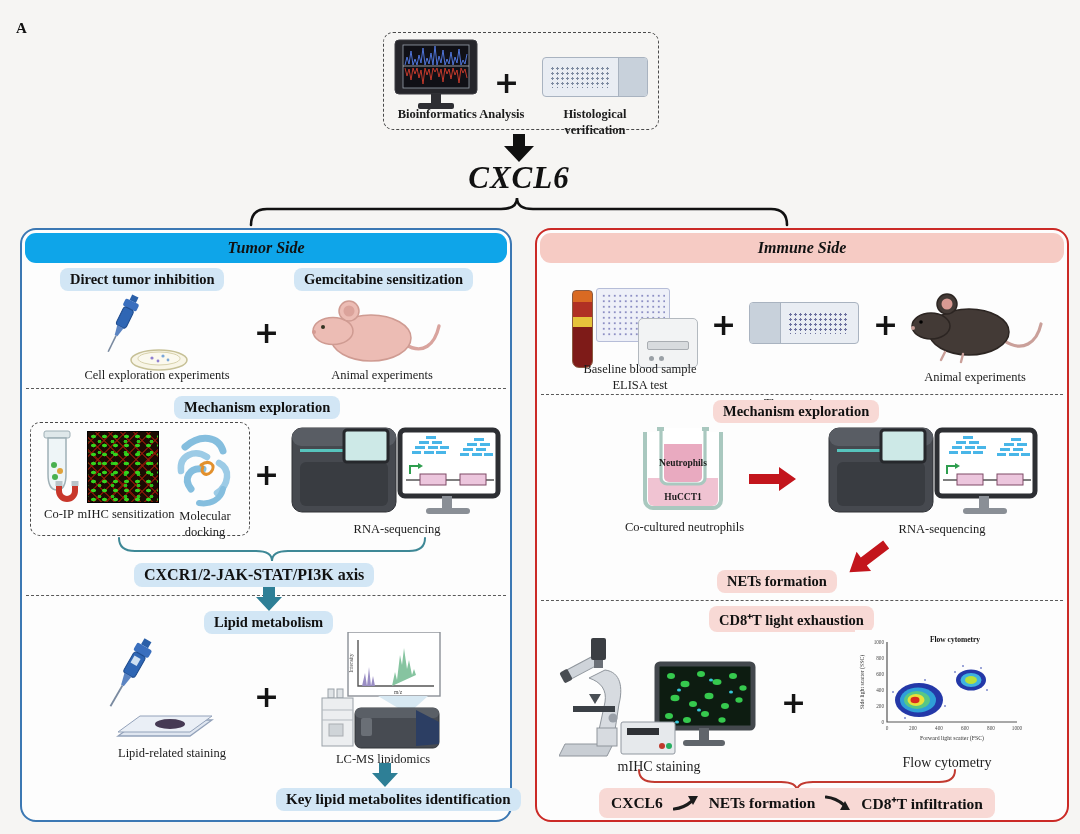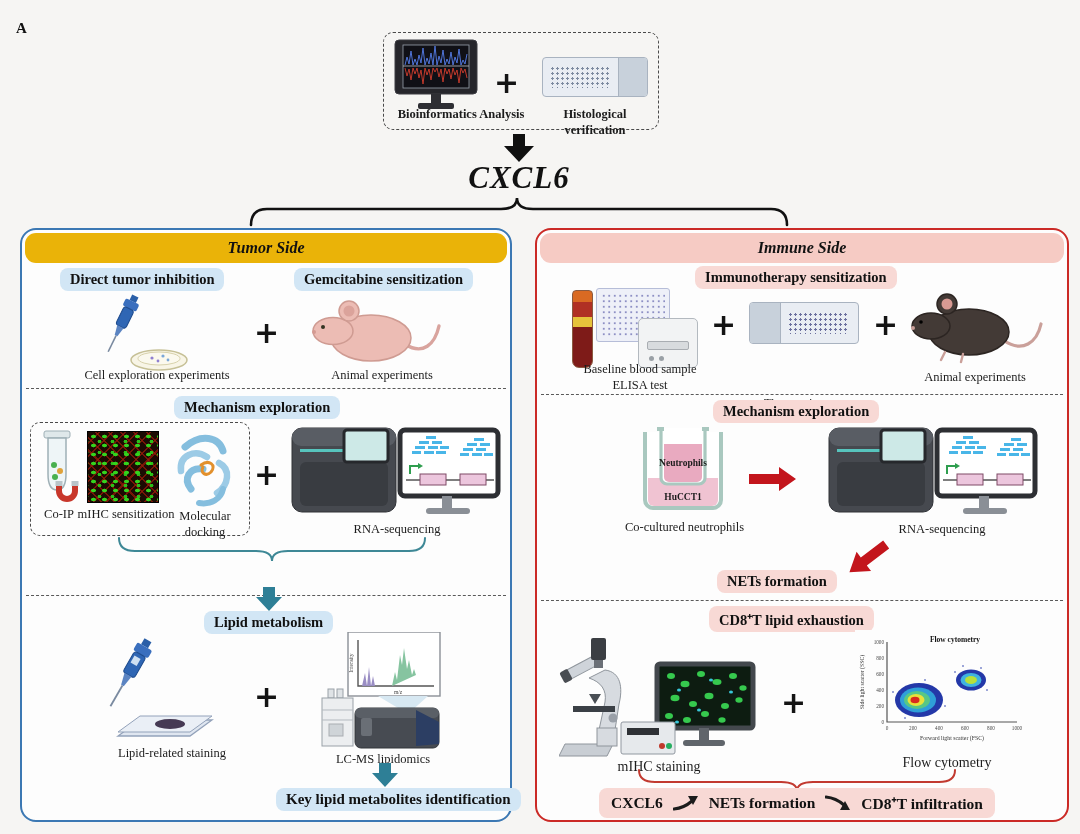--- a/index.html
+++ b/index.html
@@ -11,21 +11,21 @@
   .cap.b{font-weight:600;}
   .plus{font-family:"DejaVu Sans",sans-serif;font-weight:700;font-size:30px;color:#141414;line-height:1;}
   .pill{font-weight:bold;font-size:14.5px;padding:3px 10px;border-radius:8px;white-space:nowrap;text-align:center;}
   .pill.blue{background:#d2e6f5;}
   .pill.pink{background:#f8d9d5;}
   .panel{border-radius:16px;background:#fdfdfd;}
   .panel.tumor{left:20px;top:228px;width:488px;height:590px;border:2px solid #3c78b3;}
   .panel.immune{left:535px;top:228px;width:530px;height:590px;border:2px solid #cb2a26;}
   .panel-head{position:absolute;left:3px;right:3px;top:3px;height:30px;border-radius:11px;
     font-weight:bold;font-style:italic;font-size:16px;display:flex;align-items:center;justify-content:center;}
-  .panel.tumor .panel-head{background:#eab308;}
+  .panel.tumor .panel-head{background:#0ea5e9;}
   .panel.immune .panel-head{background:#f6cbc4;}
   .divider{position:absolute;left:4px;right:4px;border-top:1.7px dashed #5a5a5a;}
   .dash-box{border:1.6px dashed #4a4a4a;border-radius:10px;}
   .gene{font-weight:bold;font-style:italic;font-size:31px;letter-spacing:1px;}
   
   .slide{background:#e9edf3;border:1.5px solid #a9b3c0;border-radius:4px;}
   .slide .dots{position:absolute;background-image:radial-gradient(#7d8aa0 1px,transparent 1.35px);background-size:5px 5px;}
   .slide .capend{position:absolute;top:0;bottom:0;background:#c8d1db;}
   .plate{background:#eef0f8;border:1.5px solid #b6bdd8;border-radius:3px;}
   .plate .dots{position:absolute;inset:4px;background-image:radial-gradient(#8d8fc4 1.1px,transparent 1.45px);background-size:5.5px 5.5px;}
@@ -173,20 +173,21 @@
       <polygon points="130,41 135,44 130,47" fill="#2f9e4f"></polygon>
       <rect x="132" y="52" width="26" height="11" fill="#ecc6dd" stroke="#7e4a66"></rect>
       <rect x="172" y="52" width="26" height="11" fill="#ecc6dd" stroke="#7e4a66"></rect>
       <rect x="154" y="74" width="10" height="12" fill="#8a8f96"></rect>
       <rect x="138" y="86" width="44" height="6" rx="3" fill="#8a8f96"></rect>
     </svg>
     <div class="abs cap" style="left:310px;top:292px;width:130px;">RNA-sequencing</div>
     <svg class="abs" style="left:95px;top:306px;" width="310" height="26" viewBox="0 0 310 26">
       <path d="M 2 2 Q 2 15 18 15 L 139 15 Q 155 15 155 25 Q 155 15 171 15 L 292 15 Q 308 15 308 2" fill="none" stroke="#3e8896" stroke-width="2" stroke-linecap="round"></path>
     </svg>
+    <div class="abs pill blue" style="left:112px;top:333px;font-size:16px;">CXCR1/2-JAK-STAT/PI3K axis</div>
     <svg class="abs" style="left:233px;top:357px;z-index:3;" width="28" height="24" viewBox="0 0 28 24">
       <polygon points="8,0 20,0 20,10 27,10 14,24 1,10 8,10" fill="#2e7f96"></polygon>
     </svg>
 
     <div class="divider" style="top:365px;"></div>
 
     <div class="abs pill blue" style="left:182px;top:381px;">Lipid metabolism</div>
     <svg class="abs" style="left:70px;top:408px;" width="140" height="106" viewBox="0 0 140 106">
       <g transform="rotate(30 48 16)">
         <rect x="44" y="0" width="8" height="7" fill="#2a5fa8"></rect>
@@ -224,21 +225,20 @@
     <div class="abs cap" style="left:296px;top:522px;width:130px;">LC-MS lipidomics</div>
     <svg class="abs" style="left:349px;top:533px;" width="28" height="24" viewBox="0 0 28 24">
       <polygon points="8,0 20,0 20,10 27,10 14,24 1,10 8,10" fill="#2e7f96"></polygon>
     </svg>
     <div class="abs pill blue" style="left:238px;top:558px;font-size:15px;margin-left:16px;">Key lipid metabolites identification</div>
   </div>
 
   <div class="abs panel immune">
     <div class="panel-head">Immune Side</div>
 
-    <div class="abs pill pink" style="left:158px;top:36px;">Immunotherapy sensitization</div>
     <div class="abs" style="left:35px;top:58px;width:140px;height:82px;">
       <div class="abs plate" style="left:24px;top:0;width:72px;height:52px;">
         <div class="dots"></div>
       </div>
       <div class="abs tube-blood" style="left:0;top:2px;width:19px;height:76px;"></div>
       <div class="abs reader" style="left:66px;top:30px;width:58px;height:48px;">
         <div class="slot"></div>
         <div class="abs" style="left:10px;bottom:6px;width:5px;height:5px;border-radius:50%;background:#9aa0a6;"></div>
         <div class="abs" style="left:20px;bottom:6px;width:5px;height:5px;border-radius:50%;background:#9aa0a6;"></div>
       </div>
@@ -320,21 +320,21 @@
     <div class="abs cap" style="left:340px;top:292px;width:130px;">RNA-sequencing</div>
     <svg class="abs" style="left:300px;top:305px;" width="60" height="48" viewBox="0 0 60 48">
       <g transform="rotate(143 30 24)">
         <polygon points="6,19 34,19 34,12 52,24 34,36 34,29 6,29" fill="#c3151c"></polygon>
       </g>
     </svg>
     <div class="abs pill pink" style="left:180px;top:340px;">NETs formation</div>
 
     <div class="divider" style="top:370px;"></div>
 
-    <div class="abs pill pink" style="left:172px;top:376px;">CD8⁺T lipid exhaustion</div>
+    <div class="abs pill pink" style="left:172px;top:376px;">CD8⁺T light exhaustion</div>
     <svg class="abs" style="left:22px;top:402px;" width="198" height="128" viewBox="0 0 198 128">
       <rect x="98" y="32" width="96" height="64" rx="3" fill="#0d1c11" stroke="#43484d" stroke-width="5"></rect>
       <g fill="#36c94e">
         <ellipse cx="112" cy="44" rx="4" ry="3"></ellipse>
           <ellipse cx="126" cy="52" rx="4.5" ry="3.2"></ellipse>
           <ellipse cx="142" cy="42" rx="4" ry="3"></ellipse>
         <ellipse cx="158" cy="50" rx="4.5" ry="3"></ellipse>
           <ellipse cx="174" cy="44" rx="4" ry="3"></ellipse>
           <ellipse cx="184" cy="56" rx="3.6" ry="2.8"></ellipse>
         <ellipse cx="116" cy="66" rx="4.5" ry="3.2"></ellipse>

